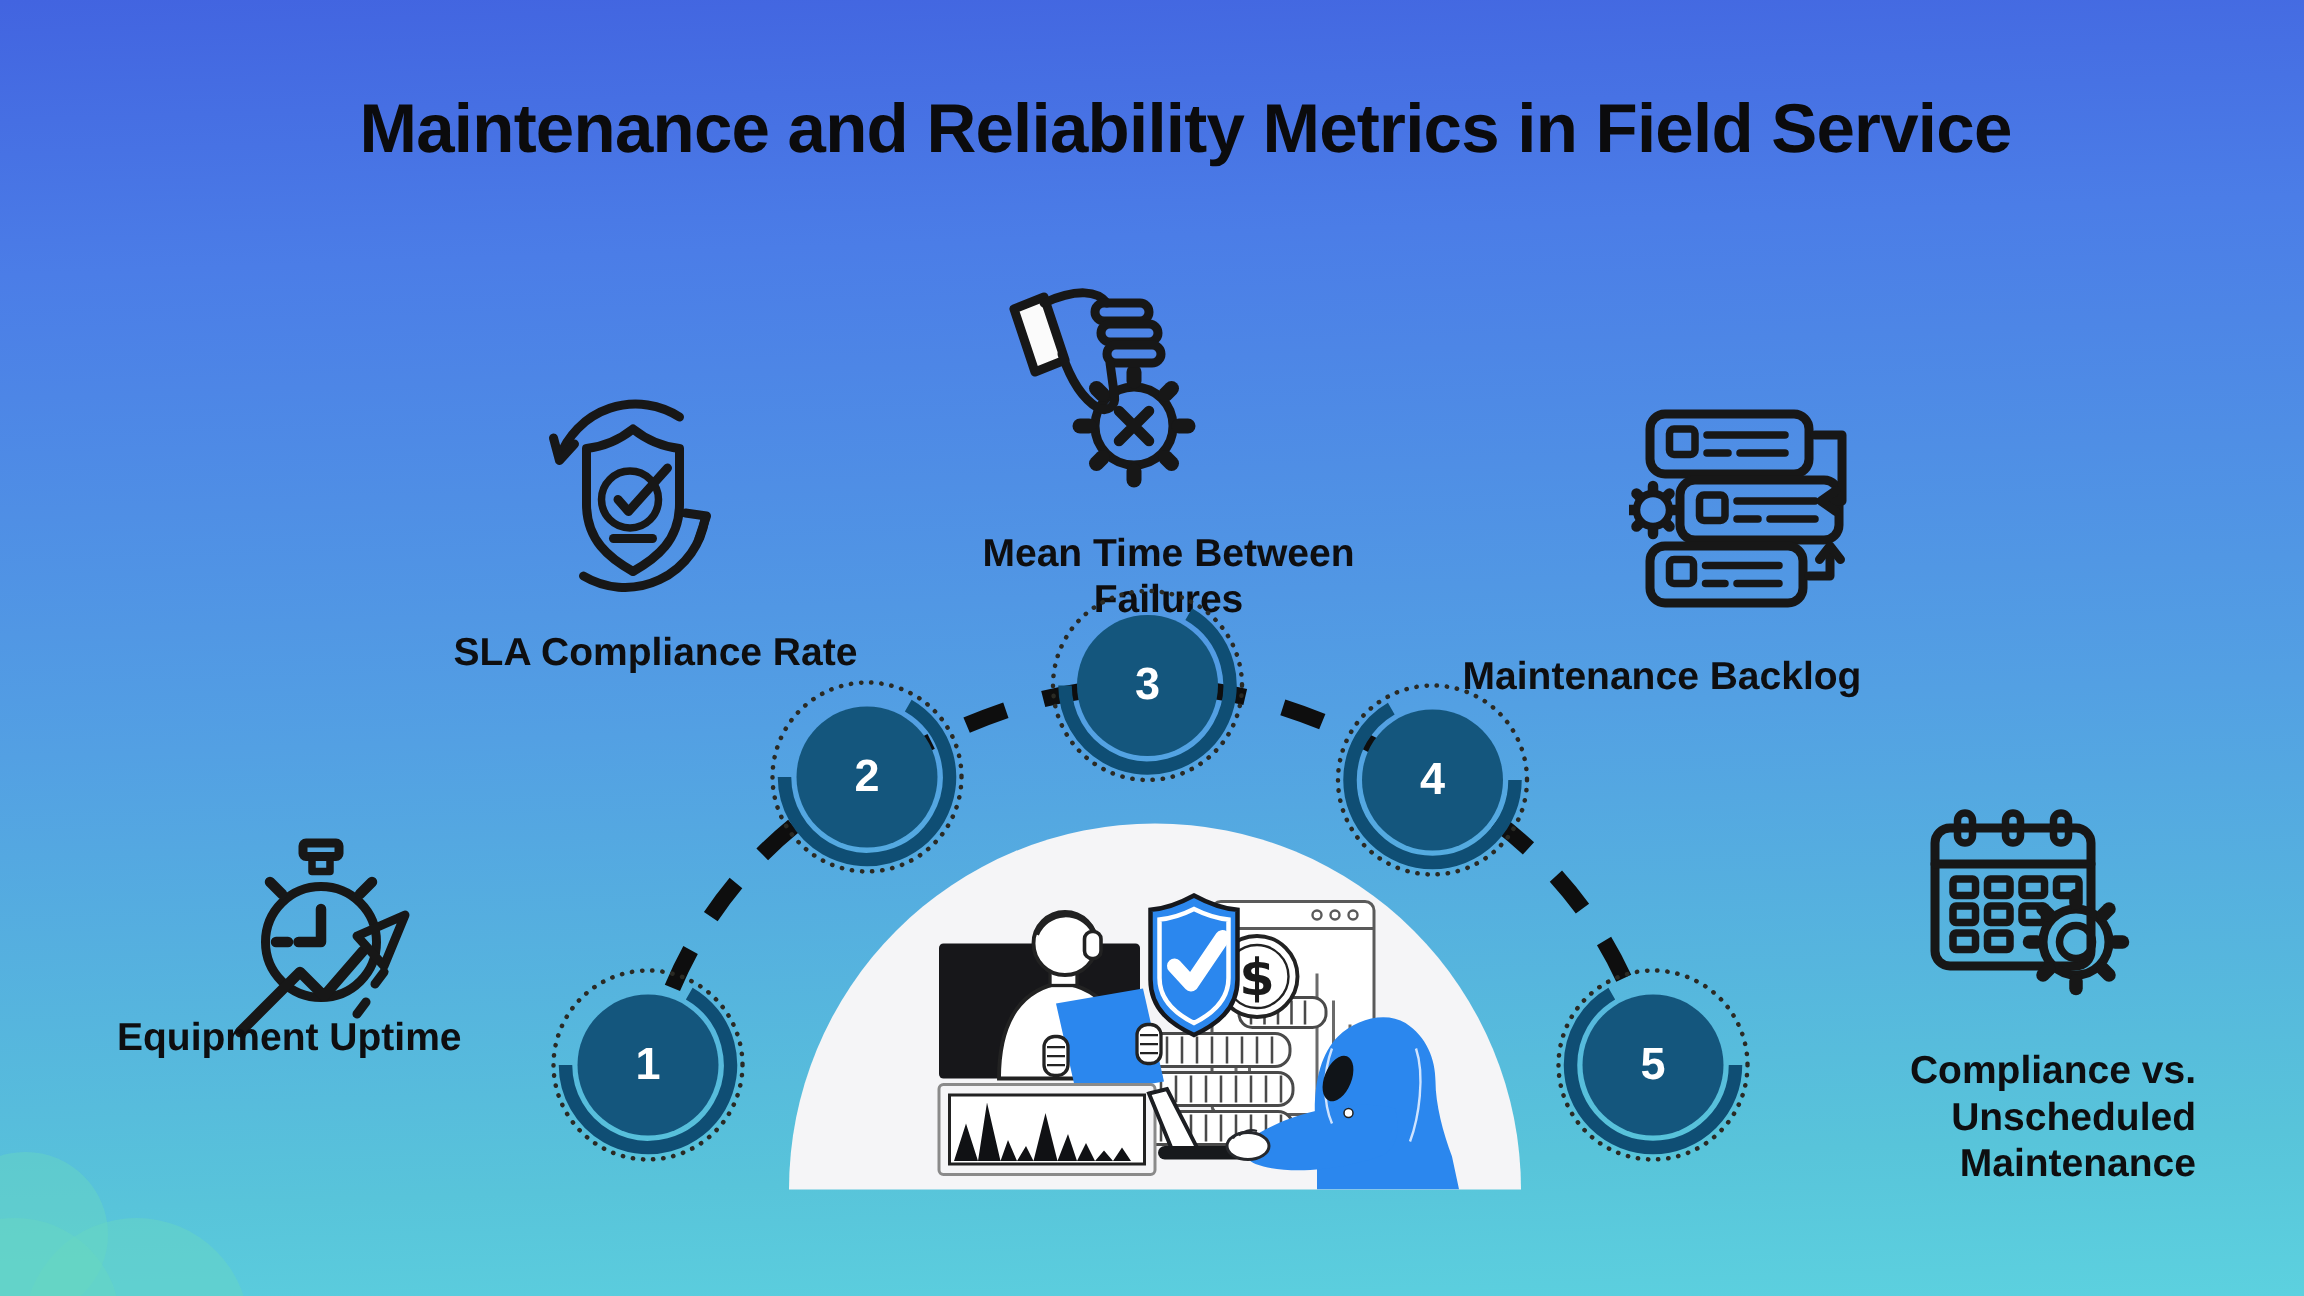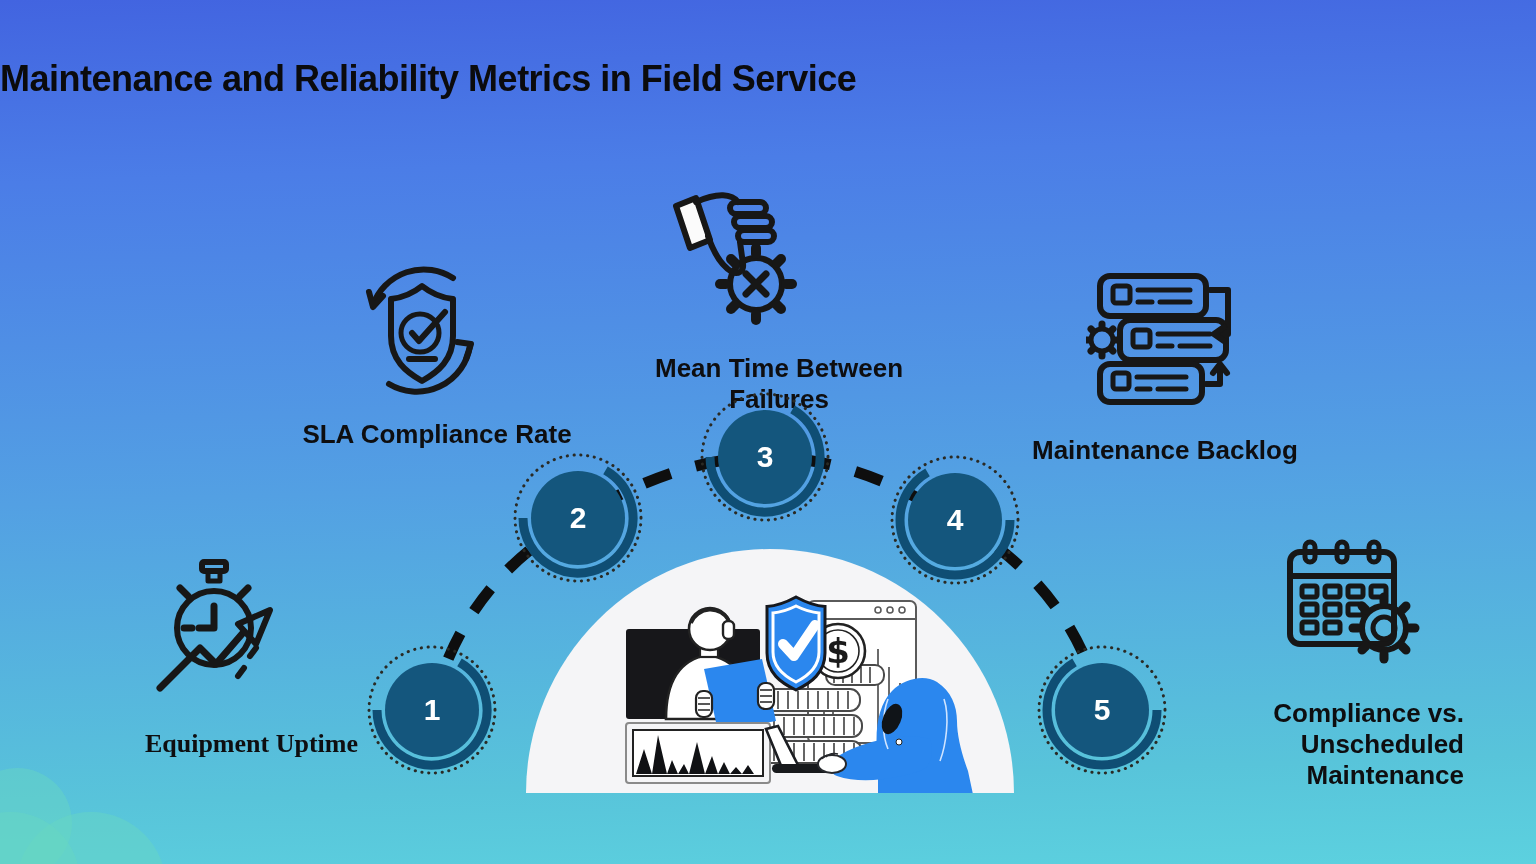--- a/index.html
+++ b/index.html
@@ -12,21 +12,21 @@
   }
 
   
   .blob { position:absolute; border-radius:50%; background:#68d6c0; opacity:.45; }
   .blob.b1 { left:-38px; top:768px; width:110px; height:110px; }
   .blob.b2 { left:16px;  top:812px; width:150px; height:150px; }
   .blob.b3 { left:-60px; top:812px; width:140px; height:140px; }
 
   .title {
     position:absolute; top:58px; left:0; width:1341px;
-    text-align:left; font-size:36px; font-weight:800; letter-spacing:-.5px;
+    text-align:right; font-size:46px; font-weight:800; letter-spacing:-.5px;
     color:#0b0b0d;
   }
 
   .connector { position:absolute; left:0; top:0; z-index:2; }
 
   .semicircle {
     position:absolute; left:526px; top:549px; width:488px; height:244px;
     background:#f5f5f7; border-radius:244px 244px 0 0; overflow:hidden; z-index:1;
   }
   .semicircle svg { position:absolute; left:0; top:0; }
@@ -48,24 +48,24 @@
   .icon.equipment { left:150px;  top:552px; }
   .icon.sla       { left:356px;  top:258px; }
   .icon.mtbf      { left:668px;  top:190px; }
   .icon.backlog   { left:1086px; top:270px; }
   .icon.calendar  { left:1280px; top:538px; }
 
   .metric-label {
     position:absolute; z-index:2; font-size:26px; font-weight:700; color:#0e0e10;
     line-height:1.2;
   }
-  .metric-label.l1 { left:78px;   top:728px; width:280px; text-align:right;font-family:Liberation Serif, serif; }
+  .metric-label.l1 { left:78px;   top:676px; width:280px; text-align:left; }
   .metric-label.l2 { left:297px;  top:419px; width:280px; text-align:center; }
   .metric-label.l3 { left:614px;  top:353px; width:330px; text-align:center; }
-  .metric-label.l4 { left:1032px; top:435px; width:280px; }
+  .metric-label.l4 { left:968px; top:435px; width:280px; text-align:center; }
   .metric-label.l5 { left:1174px; top:698px; width:290px; text-align:right; }
 
   svg .ln  { fill:none; stroke:#171717; stroke-width:6; stroke-linecap:round; stroke-linejoin:round; }
   svg .ln5 { fill:none; stroke:#171717; stroke-width:5; stroke-linecap:round; stroke-linejoin:round; }
   svg .ln7 { fill:none; stroke:#171717; stroke-width:7; stroke-linecap:round; stroke-linejoin:round; }
 </style>
 </head>
 <body>
 
 <div class="stage">

